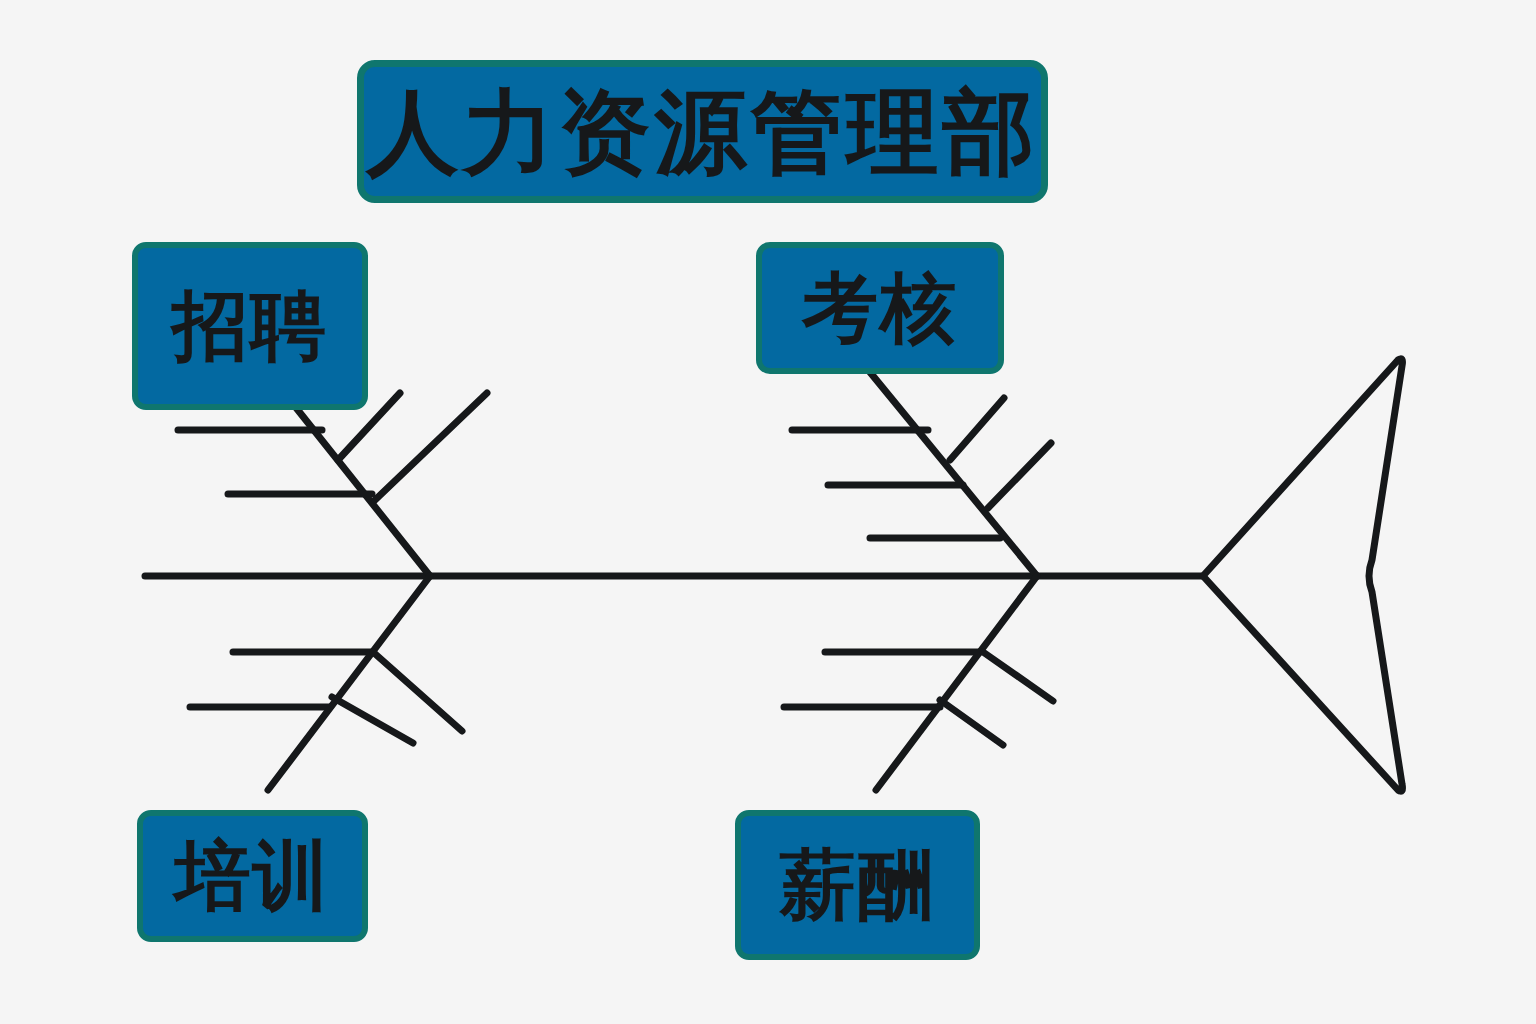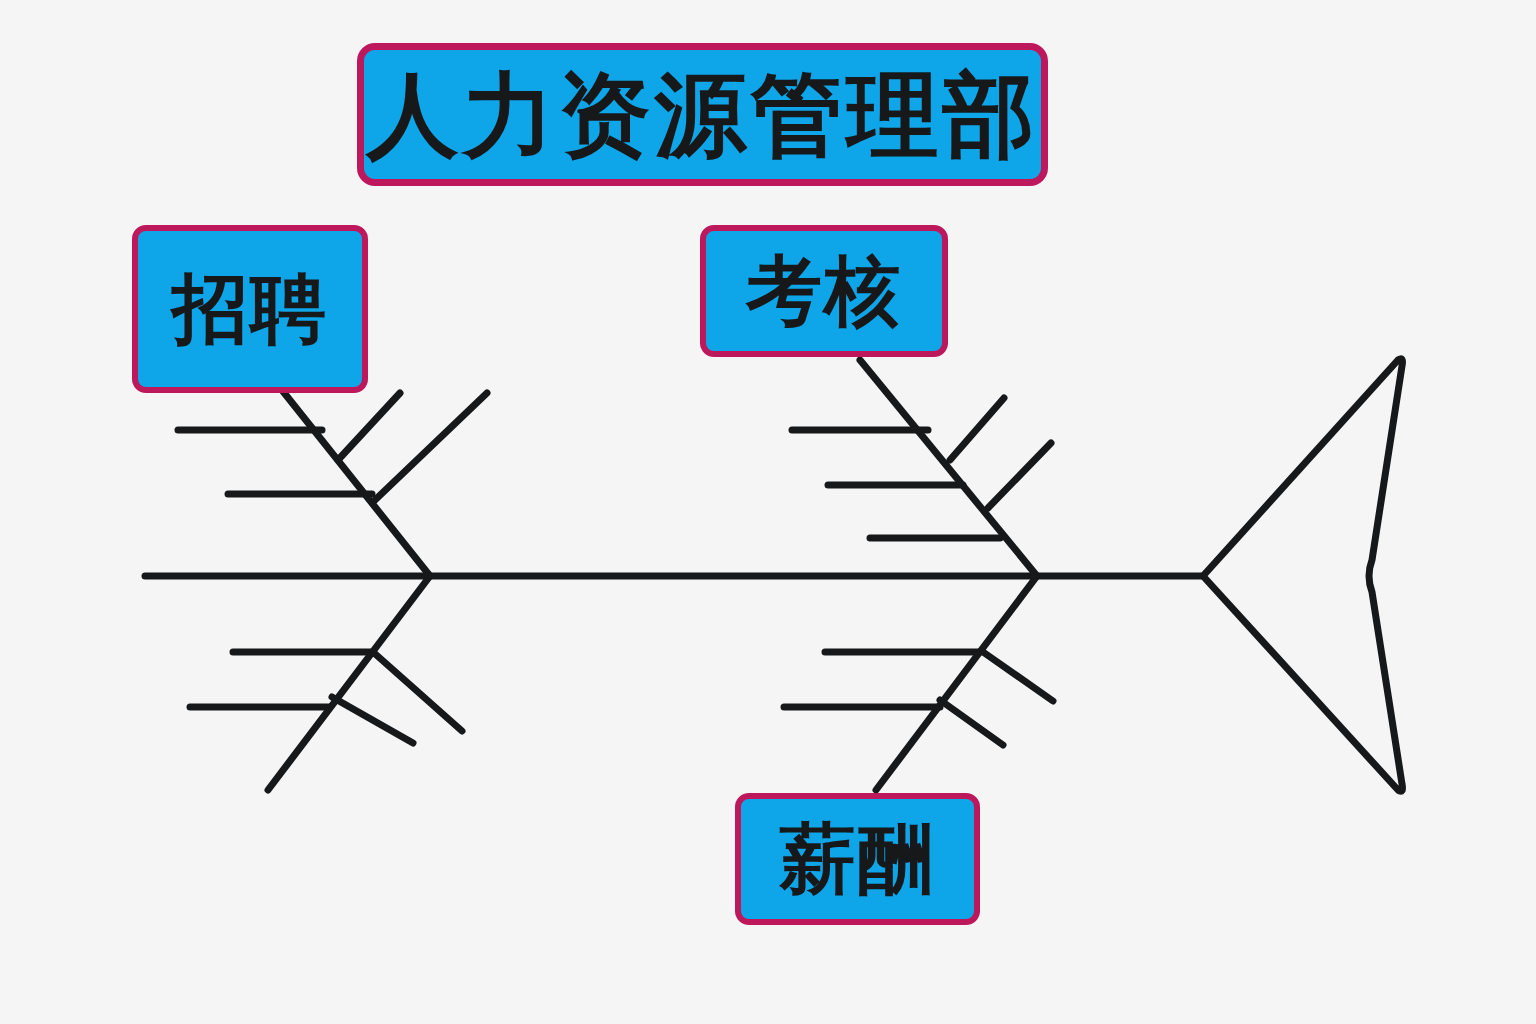--- a/index.html
+++ b/index.html
@@ -24,46 +24,47 @@
     position: absolute;
     left: 0;
     top: 0;
     width: 1536px;
     height: 1024px;
     display: block;
   }
   .label-box {
     position: absolute;
     box-sizing: border-box;
-    background: #0ea5e9;
-    border: 6px solid #be185d;
+    background: #0369a1;
+    border: 6px solid #0f766e;
     border-radius: 14px;
     display: flex;
     align-items: center;
     justify-content: center;
     color: #16181a;
     font-weight: 700;
     letter-spacing: 2px;
     line-height: 1;
     user-select: none;
+    margin-top: 17px;
   }
   #title-box {
     left: 357px;
     top: 43px;
     width: 691px;
     height: 143px;
     font-size: 92px;
     border-width: 7px;
     border-radius: 18px;
     letter-spacing: 4px;
   }
   #cat-box-0 { left: 132px;  top: 225px; width: 236px; height: 168px; font-size: 76px; }
-  #cat-box-1 { left: 700px;  top: 225px; width: 248px; height: 132px; font-size: 76px; }
+  #cat-box-1 { left: 756px;  top: 225px; width: 248px; height: 132px; font-size: 76px; }
   #cat-box-2 { left: 137px;  top: 793px; width: 231px; height: 132px; font-size: 76px; }
-  #cat-box-3 { left: 735px;  top: 793px; width: 245px; height: 132px; font-size: 76px; }
+  #cat-box-3 { left: 735px;  top: 793px; width: 245px; height: 150px; font-size: 76px; }
 </style>
 </head>
 <body>
 
 <div id="diagram-root">
 
   <svg id="fishbone-svg" viewBox="0 0 1536 1024">
     <g fill="none" stroke="#16181a" stroke-width="7" stroke-linecap="round" stroke-linejoin="round">
 
       <line x1="145" y1="576" x2="1203" y2="576"></line>
@@ -97,16 +98,17 @@
 
     </g>
   </svg>
 
   <div class="label-box" id="title-box">人力资源管理部</div>
 
   <div class="label-box" id="cat-box-0">招聘</div>
 
   <div class="label-box" id="cat-box-1">考核</div>
 
+  <div class="label-box" id="cat-box-2">培训</div>
 
   <div class="label-box" id="cat-box-3">薪酬</div>
 
 </div>
 
 </body></html>

